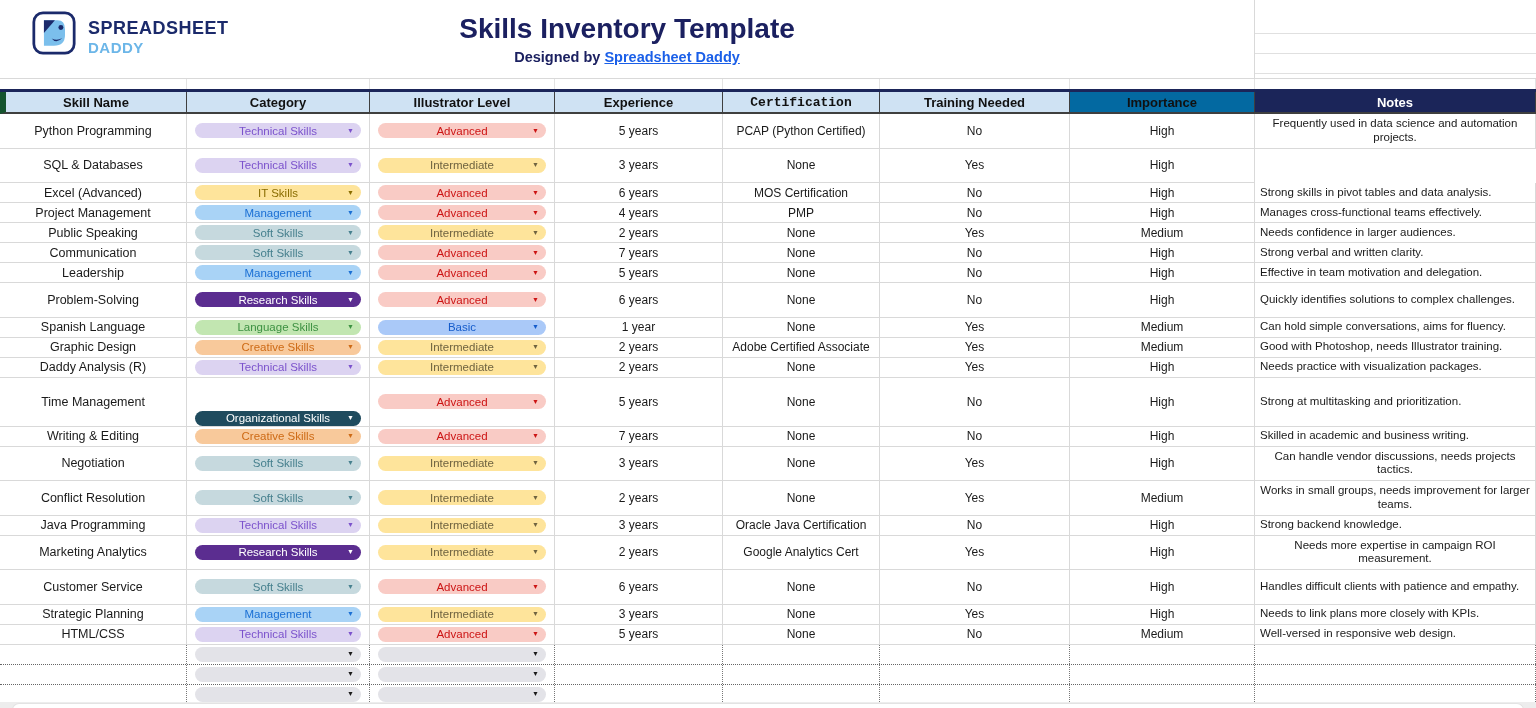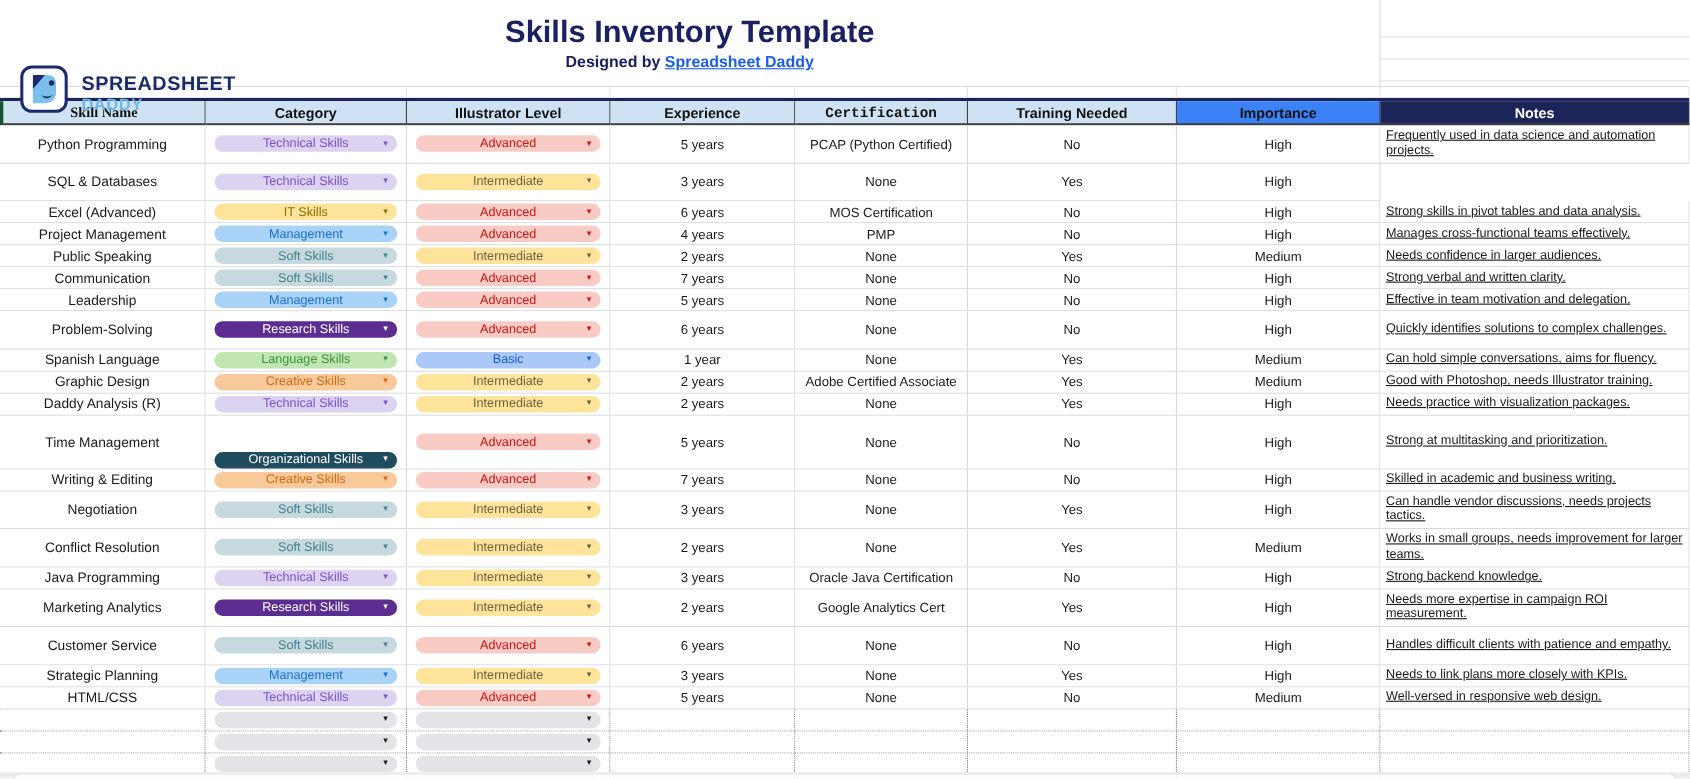--- a/index.html
+++ b/index.html
@@ -2,49 +2,49 @@
 <html><head>
 <meta charset="utf-8">
 <style>
   html,body{margin:0;padding:0;background:#fff;}
   .sheet{
     position:relative;width:1536px;height:708px;overflow:hidden;background:#fff;
     font-family:"Liberation Sans", sans-serif;color:#1a1a1a;
   }
   
   .top-band{position:relative;height:78px;background:#fff;}
-  .logo-wrap{position:absolute;left:18px;top:11px;display:flex;align-items:flex-start;margin-top:48px;}
+  .logo-wrap{position:absolute;left:32px;top:11px;display:flex;align-items:flex-start;}
   .brand-text{margin-left:12px;padding-top:8px;line-height:1;}
   .brand-line1{font-size:18px;font-weight:bold;letter-spacing:.5px;color:#1b2a6b;}
   .brand-line2{font-size:15px;font-weight:bold;letter-spacing:.5px;color:#6cb6e8;margin-top:3px;}
   .title-wrap{position:absolute;left:0;top:0;width:1254px;text-align:center;}
   .sheet-title{font-size:28px;font-weight:bold;color:#1b2060;margin-top:14px;line-height:1.1;}
   .sheet-subtitle{font-size:14.5px;font-weight:bold;color:#1b2060;margin-top:4px;}
   .sheet-subtitle a{color:#1a5fe8;text-decoration:underline;cursor:pointer;}
   .tr-grid{position:absolute;left:1254px;top:0;width:282px;height:78px;border-left:1px solid #d9d9d9;}
   .tr-line{position:absolute;left:0;right:0;height:1px;background:#e0e0e0;}
   
   .grid-row{display:grid;grid-template-columns:187px 183px 185px 168px 157px 190px 185px 281px;}
   
   .preheader{border-top:1px solid #d9d9d9;}
   .scell{height:10px;box-sizing:border-box;border-right:1px solid #e3e3e3;}
   
   .theader{border-top:3px solid #1b2559;}
   .hcell{height:22px;box-sizing:border-box;display:flex;align-items:center;justify-content:center;
     font-size:13px;font-weight:bold;color:#111;
     border-right:1px solid #3f3f3f;border-bottom:2px solid #3f3f3f;}
-  .hcell:first-child{border-left:3px solid #14532d;font-family:Liberation Serif, serif;}
+  .hcell:first-child{border-left:6px solid #14532d;}
   
   .row{min-height:20px;}
   .row.tall{min-height:34.5px;}
   .cell{box-sizing:border-box;display:flex;align-items:center;justify-content:center;
     border-right:1px solid #d9d9d9;border-bottom:1px solid #d9d9d9;
     font-size:12px;color:#1a1a1a;background:#fff;}
   .c-skill{font-size:12.5px;}
-  .c-notes{justify-content:flex-start;text-align:left;padding:0 5px;font-size:11.5px;line-height:13.5px;text-decoration:underline;}
+  .c-notes{justify-content:flex-start;text-align:center;padding:0 5px;font-size:11.5px;line-height:13.5px;}
   
   .chip{position:relative;width:calc(100% - 16px);height:15px;border-radius:9px;
     display:flex;align-items:center;justify-content:center;font-size:11.5px;cursor:pointer;}
   .chip-label{max-width:calc(100% - 28px);white-space:nowrap;overflow:hidden;}
   .chip-arrow{position:absolute;right:7px;top:50%;transform:translateY(-52%);font-size:7px;line-height:1;}
   
   .empty-rows{border-top:1px dotted #555;margin-top:-1px;}
   .empty-row{height:20px;box-sizing:border-box;border-bottom:1px dotted #666;}
   .empty-row .cell{border-right:1px dotted #777;border-bottom:none;}
   
@@ -95,21 +95,21 @@
       <div class="scell"></div>
     </div>
 
   <div class="grid-row theader">
       <div class="hcell" style="background: rgb(207, 226, 243);">Skill Name</div>
       <div class="hcell" style="background: rgb(207, 226, 243);">Category</div>
       <div class="hcell" style="background: rgb(207, 226, 243);">Illustrator Level</div>
       <div class="hcell" style="background: rgb(207, 226, 243);">Experience</div>
       <div class="hcell" style="background: rgb(207, 226, 243); font-family: Liberation Mono, monospace;">Certification</div>
       <div class="hcell" style="background: rgb(207, 226, 243);">Training Needed</div>
-      <div class="hcell" style="background: #3b82f6;">Importance</div>
+      <div class="hcell" style="background: #0369a1;">Importance</div>
       <div class="hcell" style="background: rgb(27, 37, 89); color: rgb(255, 255, 255);">Notes</div>
     </div>
 
   <div>
       <div class="grid-row row tall">
         <div class="cell c-skill">Python Programming</div>
         <div class="cell">
           <div class="chip" style="background: rgb(220, 211, 241); color: rgb(123, 82, 204);">
             <div class="chip-label">Technical Skills</div>
             <div class="chip-arrow" style="color: rgb(123, 82, 204);">▼</div>

